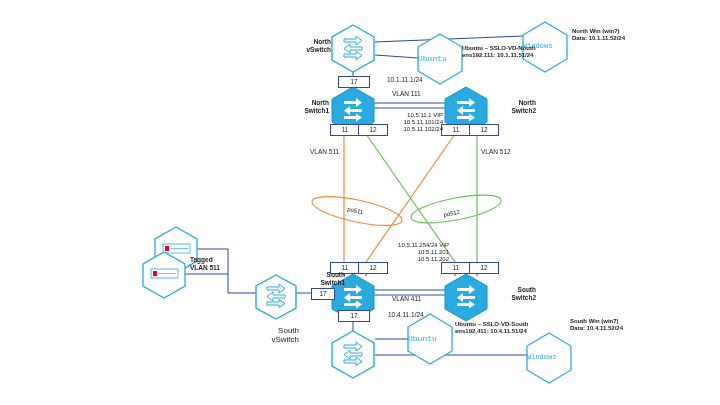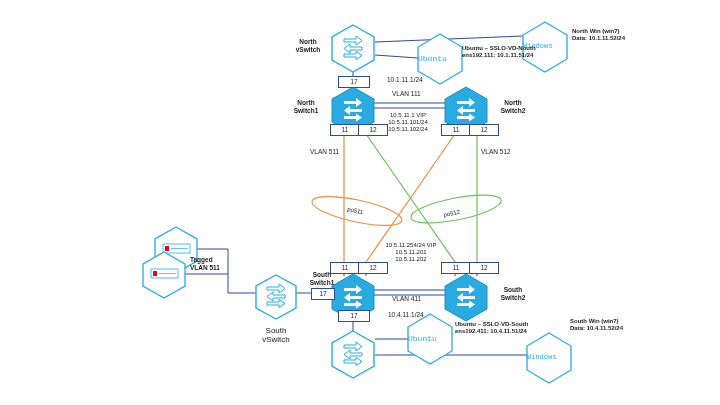--- a/index.html
+++ b/index.html
@@ -13,21 +13,21 @@
   #canvas{position:absolute;left:0;top:0;width:720px;height:405px;}
   .lbl{
     position:absolute;
     font-family:"Liberation Sans", sans-serif;
     color:#1a1a1a;
     line-height:1.18;
     white-space:pre;
     user-select:none;
   }
   .lbl.b{font-weight:bold;}
-  .lbl.c{text-align:center;}
+  .lbl.c{text-align:right;}
   .portbox{
     position:absolute;
     border:1px solid #2b4a9b;
     background:#ffffff;
     color:#1a1a1a;
     font-size:6.5px;
     text-align:center;
     line-height:10px;
     height:10px;
     font-family:"Liberation Sans", sans-serif;

